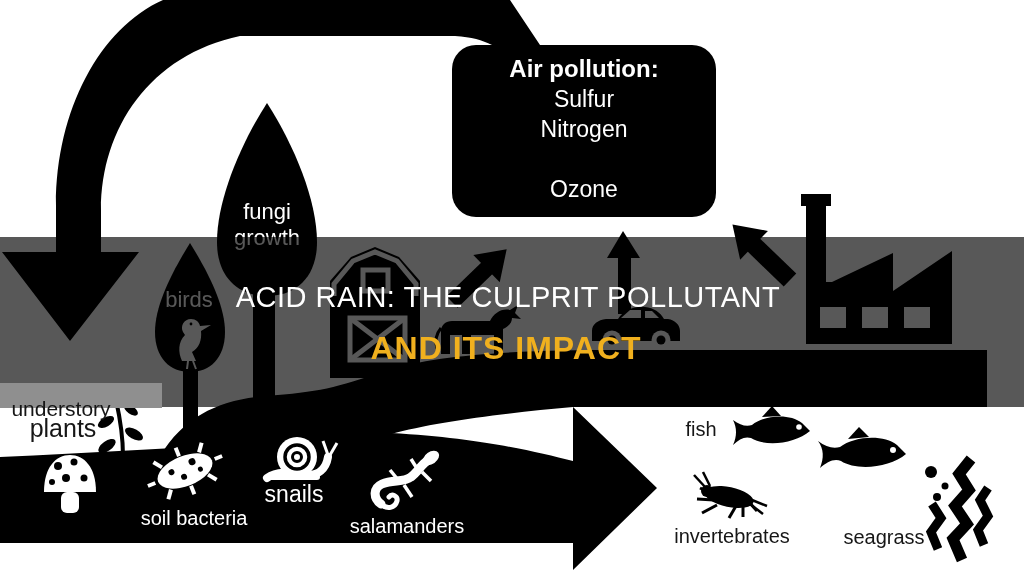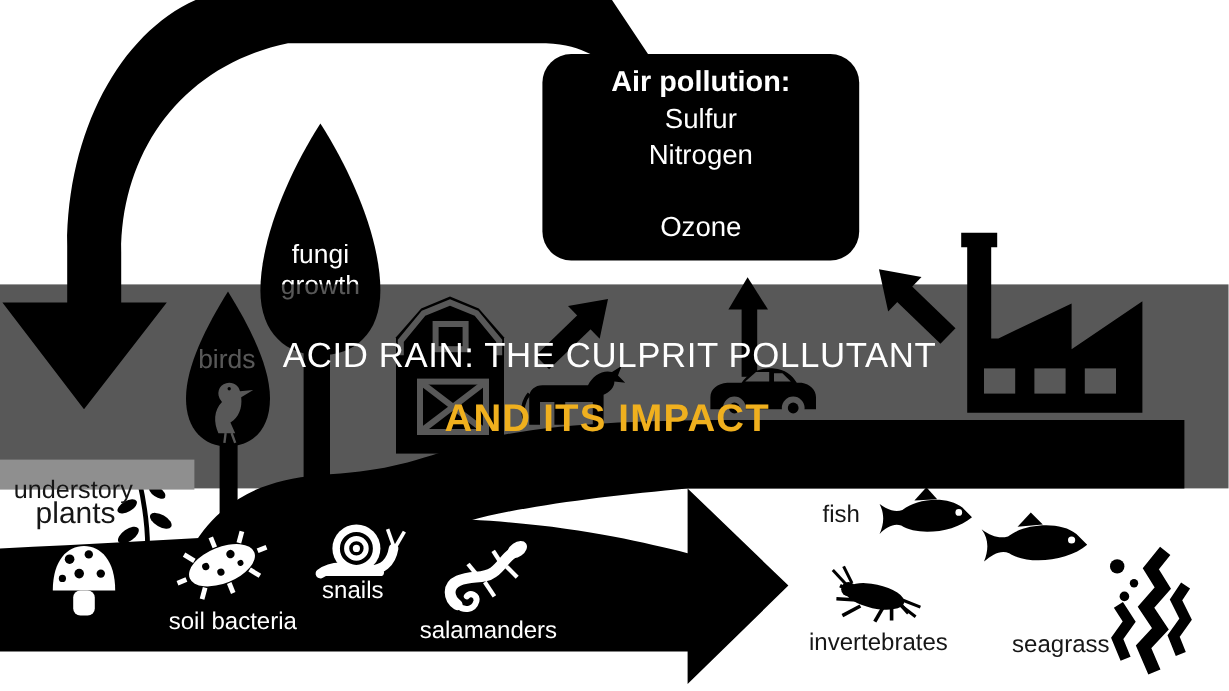--- a/index.html
+++ b/index.html
@@ -220,18 +220,18 @@
   <div class="boxtxt bi" style="top:116px;">Nitrogen</div>
   <div class="boxtxt bi" style="top:176px;">Ozone</div>
 
   <div id="title-line2">AND ITS IMPACT</div>
   <div id="title-line1">ACID RAIN: THE CULPRIT POLLUTANT</div>
 
   <div class="lbl k free" style="left:61px;top:386px;font-size:21px;z-index:6;margin-top:12px;">understory</div>
   <div class="lbl k free" style="left:63px;top:415px;font-size:25px;">plants</div>
   <div class="lbl w free" style="left:71px;top:516px;font-size:20px;margin-top:31px;">fungi</div>
   <div class="lbl w free" style="left:194px;top:508px;font-size:20px;">soil bacteria</div>
-  <div class="lbl w free" style="left:294px;top:482px;font-size:20px;">snails</div>
+  <div class="lbl w free" style="left:294px;top:482px;font-size:23px;">snails</div>
   <div class="lbl w free" style="left:407px;top:516px;font-size:20px;">salamanders</div>
   <div class="lbl k free" style="left:701px;top:419px;font-size:20px;">fish</div>
   <div class="lbl k free" style="left:732px;top:526px;font-size:20px;">invertebrates</div>
   <div class="lbl k free" style="left:884px;top:527px;font-size:20px;">seagrass</div>
 </div>
 
 </body></html>

